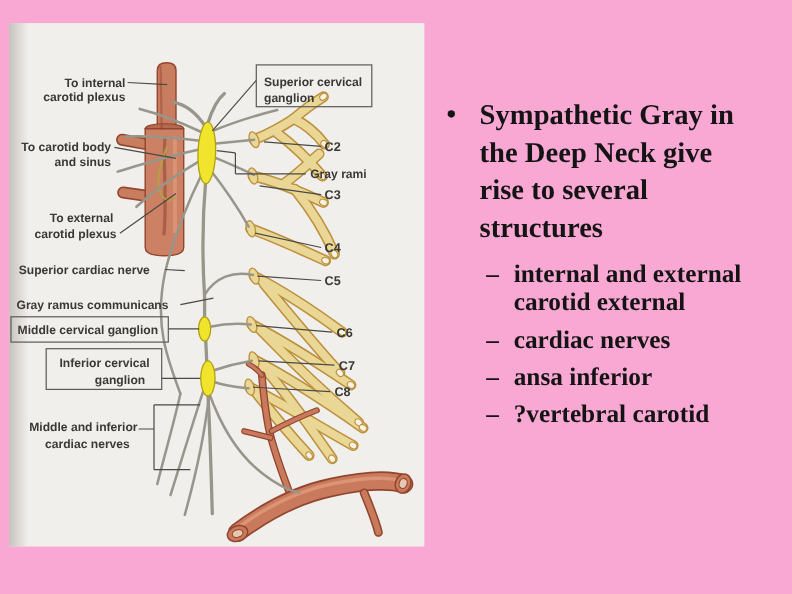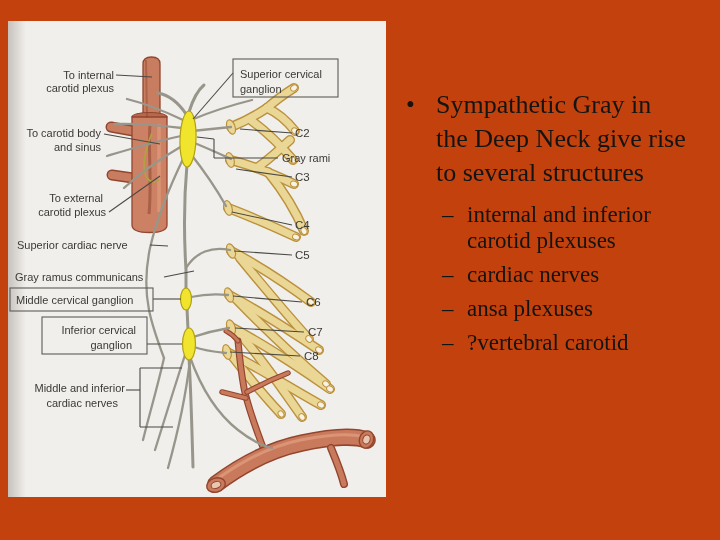--- a/index.html
+++ b/index.html
@@ -1,18 +1,18 @@
 <!DOCTYPE html>
 <html><head>
 <meta charset="utf-8">
 <style>
   html,body{margin:0;padding:0;}
   .slide{
-    position:relative; width:720px; height:540px; background:#c2410c;
-    overflow:hidden; font-family:"Liberation Sans", sans-serif;
+    position:relative; width:720px; height:540px; background:#f9a8d4;
+    overflow:hidden; font-family:"Liberation Sans", sans-serif;font-weight:bold;
   }
   
   .figure{ position:absolute; left:8px; top:21px; width:378px; height:476px; }
   .fig-label{ font-family:"Liberation Sans", sans-serif; font-size:11px; fill:#393935; }
   .fig-c{ font-size:11.5px; }
   
   .text-block{
     position:absolute; left:403px; top:88px; width:300px;
     font-family:"Liberation Serif", serif; color:#141414;
   }
@@ -246,29 +246,29 @@
   </svg>
 
   <div class="text-block">
     <div class="main-bullet">
       <div class="marker">•</div>
       <div class="btext">Sympathetic Gray in the Deep Neck give rise to several structures</div>
     </div>
     <div class="sub-list">
       <div class="sub-item">
         <div class="marker">–</div>
-        <div class="btext">internal and inferior carotid plexuses</div>
+        <div class="btext">internal and external carotid external</div>
       </div>
       <div class="sub-item">
         <div class="marker">–</div>
         <div class="btext">cardiac nerves</div>
       </div>
       <div class="sub-item">
         <div class="marker">–</div>
-        <div class="btext">ansa plexuses</div>
+        <div class="btext">ansa inferior</div>
       </div>
       <div class="sub-item">
         <div class="marker">–</div>
         <div class="btext">?vertebral carotid</div>
       </div>
     </div>
   </div>
 
 </div>
 

